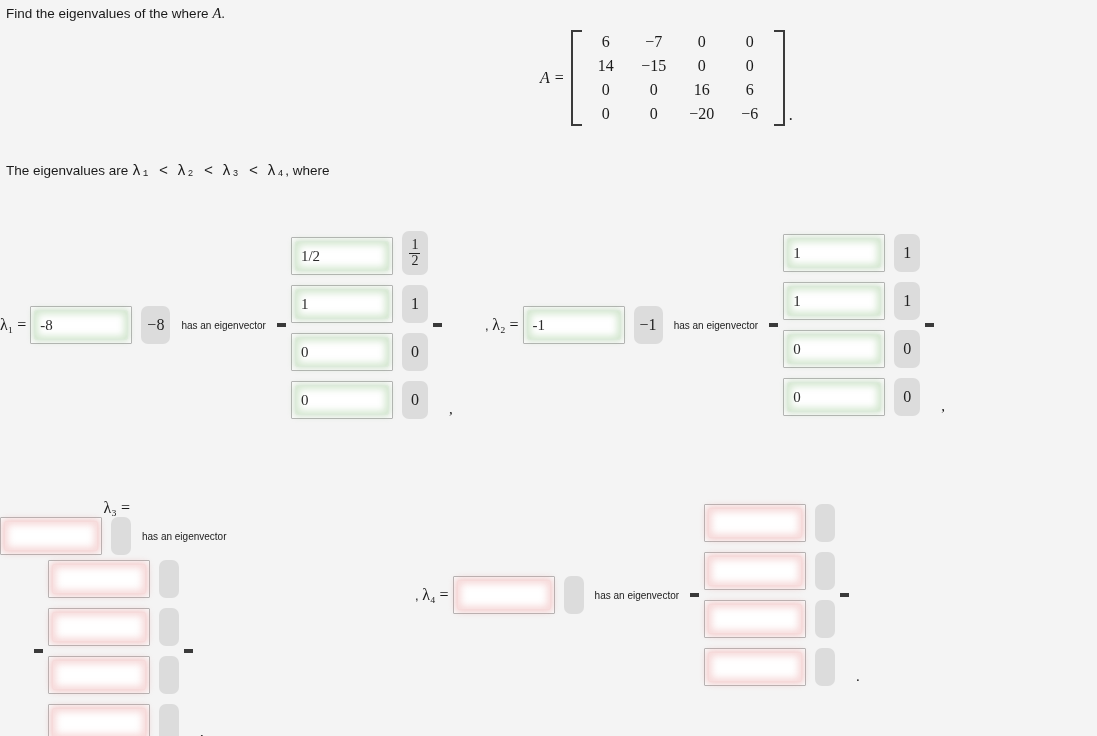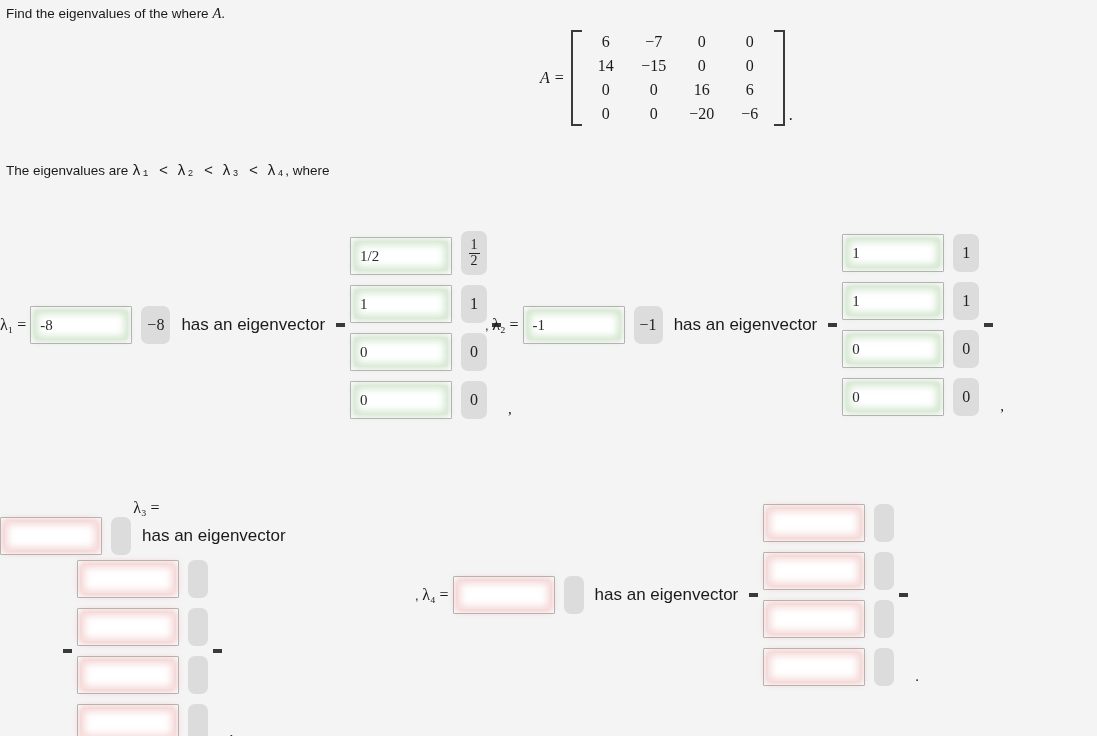--- a/index.html
+++ b/index.html
@@ -76,21 +76,21 @@
     padding:0 6px;box-sizing:border-box;
   }
   .chip.tall{height:44px;}
   .chip.empty{width:20px;min-width:20px;padding:0;}
 
   
   .frac{display:inline-block;text-align:center;line-height:1;font-family:"Liberation Serif",serif;font-size:14px;}
   .frac .num{display:block;padding:0 2px;}
   .frac .den{display:block;border-top:1.3px solid #222;padding:0 2px;margin-top:1px;}
 
-  .haseig{margin-left:11px;margin-right:11px;font-size:17px;white-space:nowrap;}
+  .haseig{margin-left:11px;margin-right:11px;font-size:10px;white-space:nowrap;}
 
   
   .vec{display:flex;align-items:center;}
   .vecrows{display:flex;flex-direction:column;}
   .vecrow{display:flex;align-items:flex-end;margin:5px 0;}
   .vbrkL,.vbrkR{position:relative;width:9px;background:transparent;}
   .vbrkL{border-left:2px solid #3a3a3a;margin-right:3px;}
   .vbrkR{border-right:2px solid #3a3a3a;margin-left:3px;}
   .vbrkL::before,.vbrkL::after,.vbrkR::before,.vbrkR::after{content:"";position:absolute;width:9px;height:2px;background:#3a3a3a;}
   .vbrkL::before{top:0;left:-2px;} .vbrkL::after{bottom:0;left:-2px;}

